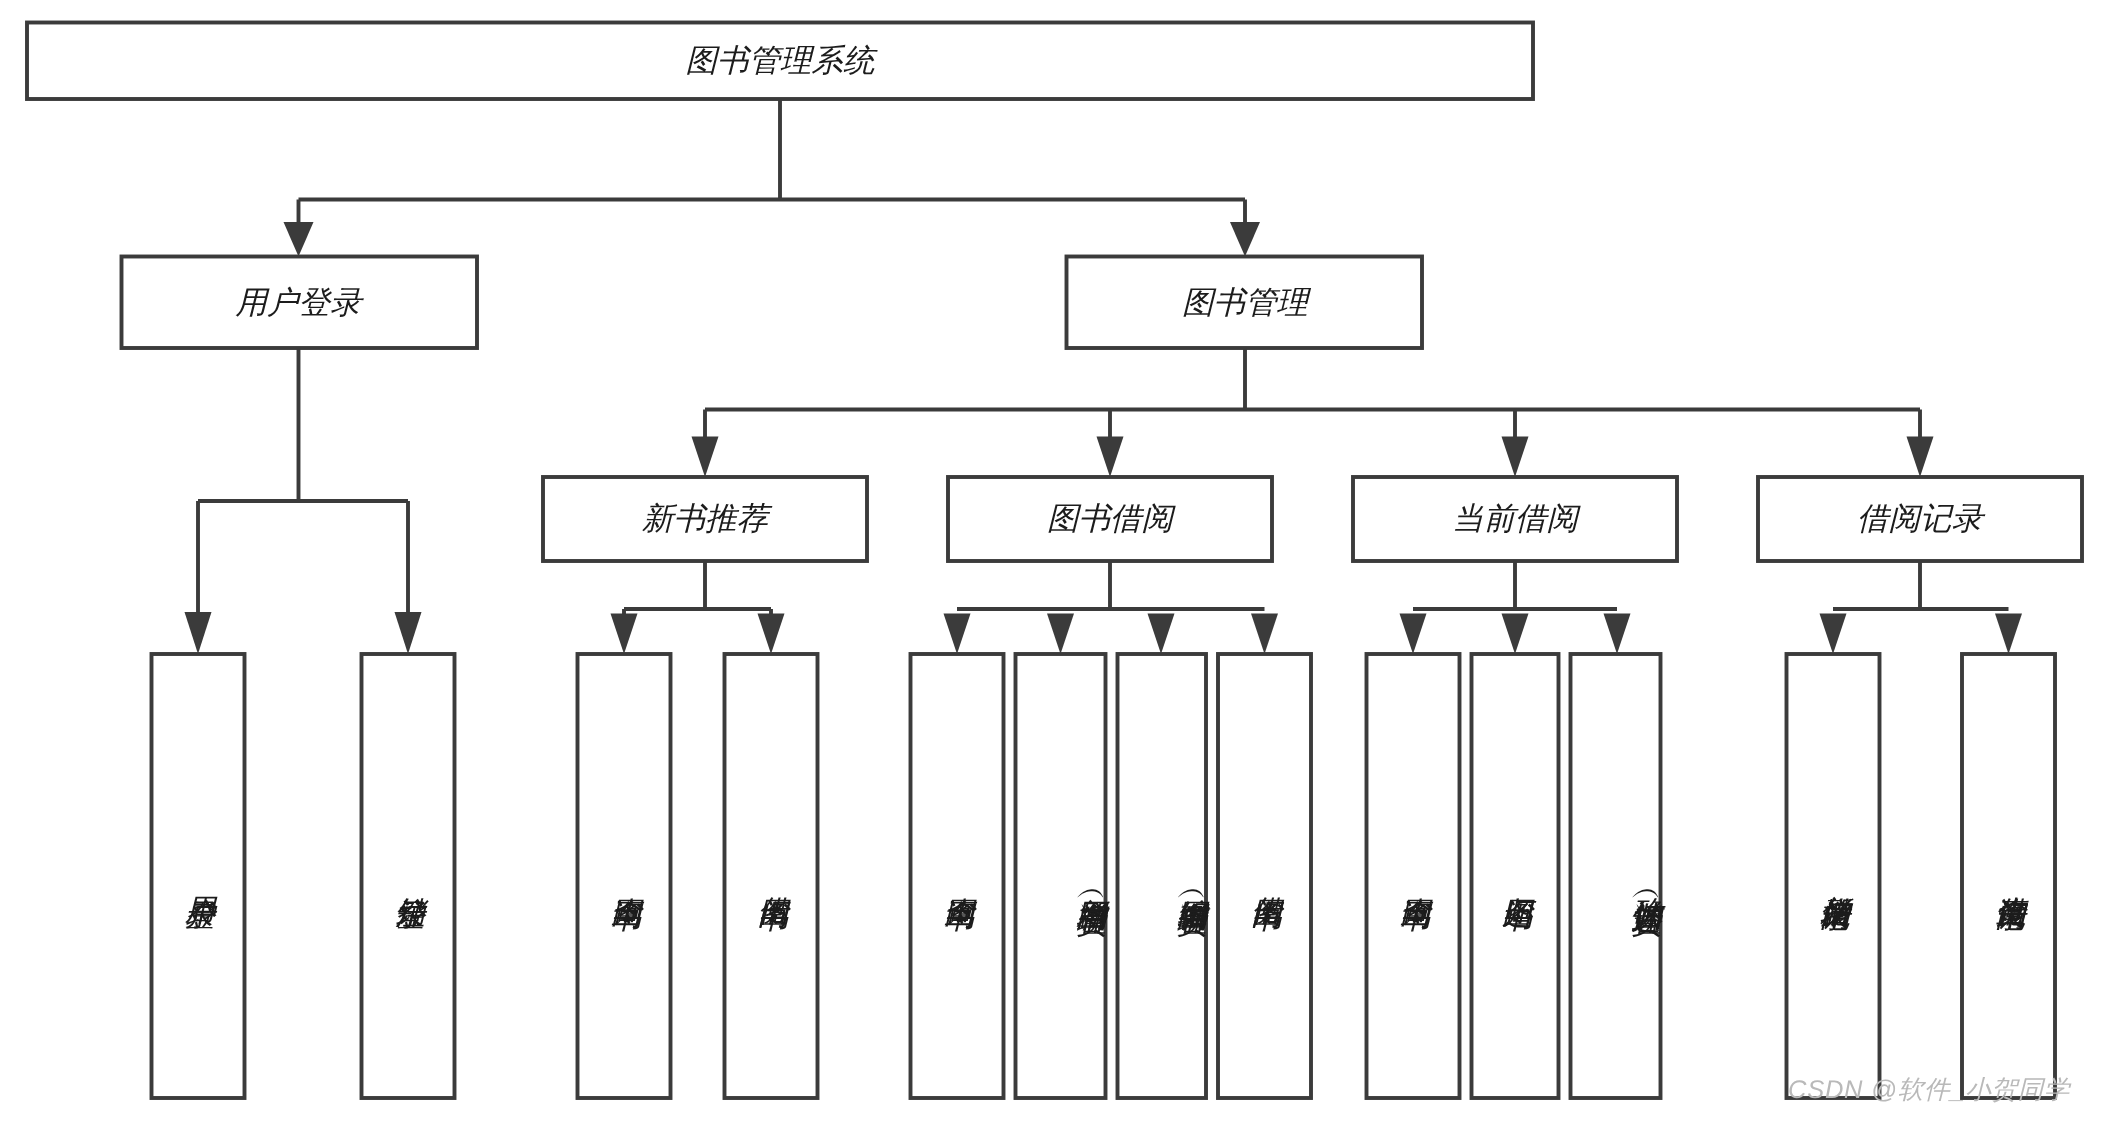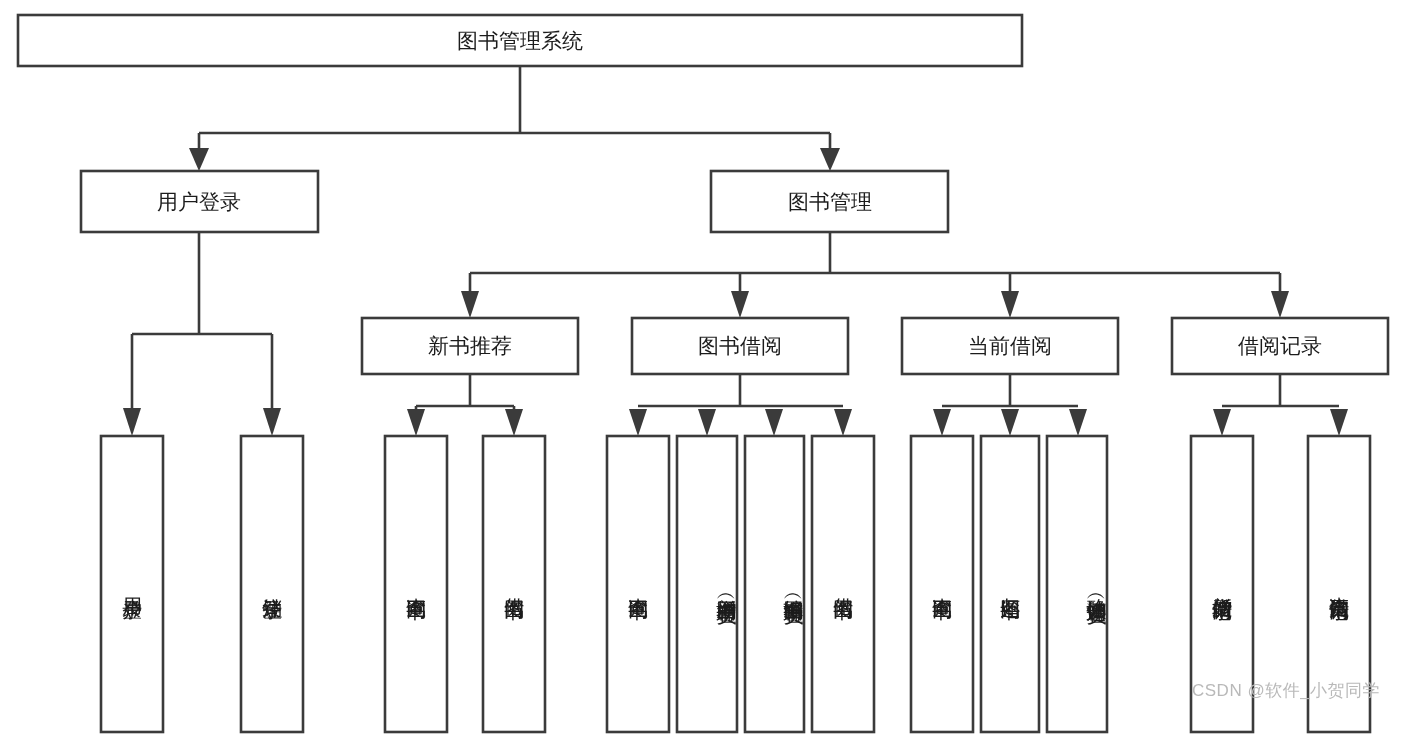--- a/index.html
+++ b/index.html
@@ -11,20 +11,21 @@
     width: 1405px;
     height: 747px;
     font-family: "Liberation Sans", "DejaVu Sans", sans-serif;
     overflow: hidden;
   }
   #diagram-root {
     position: relative;
     width: 1405px;
     height: 747px;
     background: #ffffff;
+    font-style: italic;
   }
   svg#tree-svg {
     position: absolute;
     left: 0;
     top: 0;
     width: 1405px;
     height: 747px;
   }
   .node-box {
     fill: #ffffff;
@@ -198,15 +199,15 @@
   <div class="node-label-v" style="left:745px; top:436px; width:59px; height:296px; align-items:flex-start; padding-top:6px; box-sizing:border-box;">编辑图书（管理员）</div>
   <div class="node-label-v" style="left:812px; top:436px; width:62px; height:296px;">借阅图书</div>
 
   <div class="node-label-v" style="left:911px; top:436px; width:62px; height:296px;">查询图书</div>
   <div class="node-label-v" style="left:981px; top:436px; width:58px; height:296px;">归还图书</div>
   <div class="node-label-v" style="left:1047px; top:436px; width:60px; height:296px; align-items:flex-start; padding-top:6px; box-sizing:border-box;">确认归还（管理员）</div>
 
   <div class="node-label-v" style="left:1191px; top:436px; width:62px; height:296px;">新增借阅记录</div>
   <div class="node-label-v" style="left:1308px; top:436px; width:62px; height:296px;">查询借阅记录</div>
 
-  <div class="watermark" style="left:1192px; top:679px;">CSDN @软件_小贺同学</div>
+  <div class="watermark" style="left:1192px; top:715px;">CSDN @软件_小贺同学</div>
 
 </div>
 
 </body></html>

